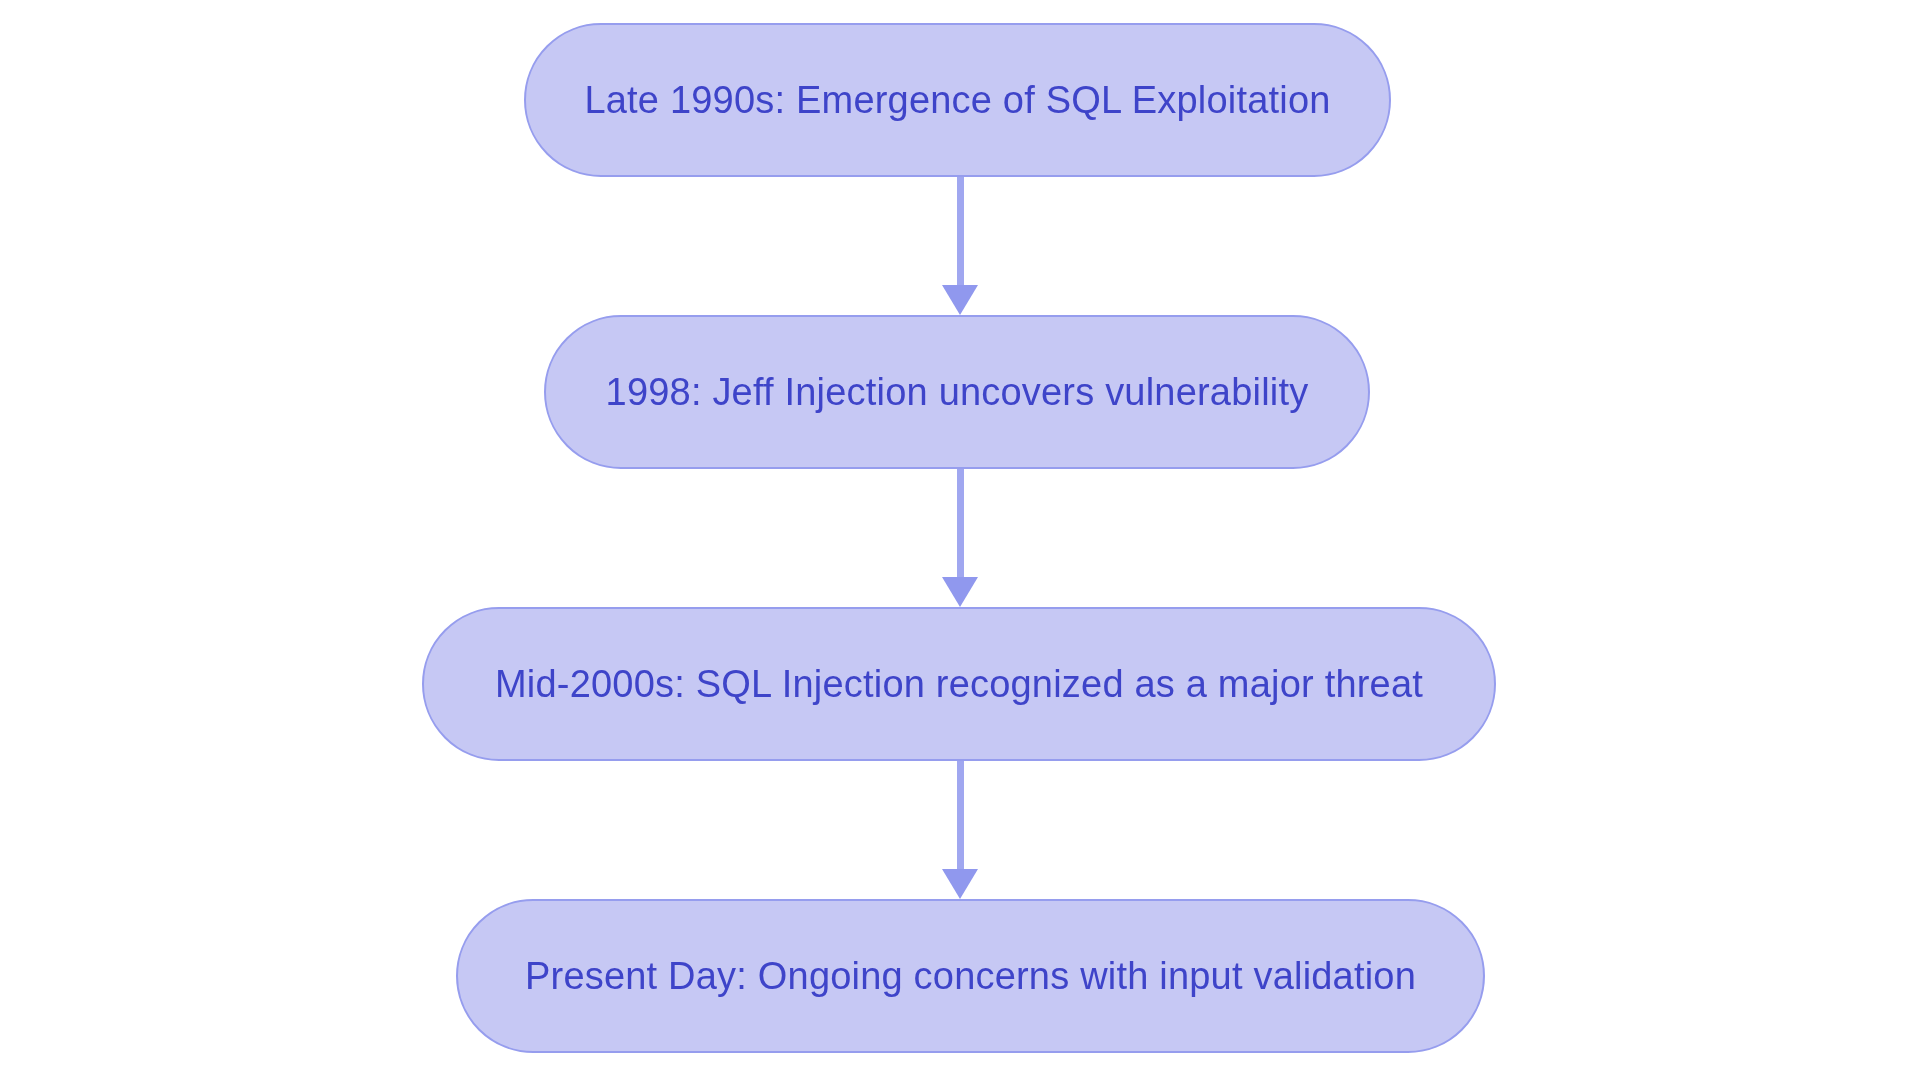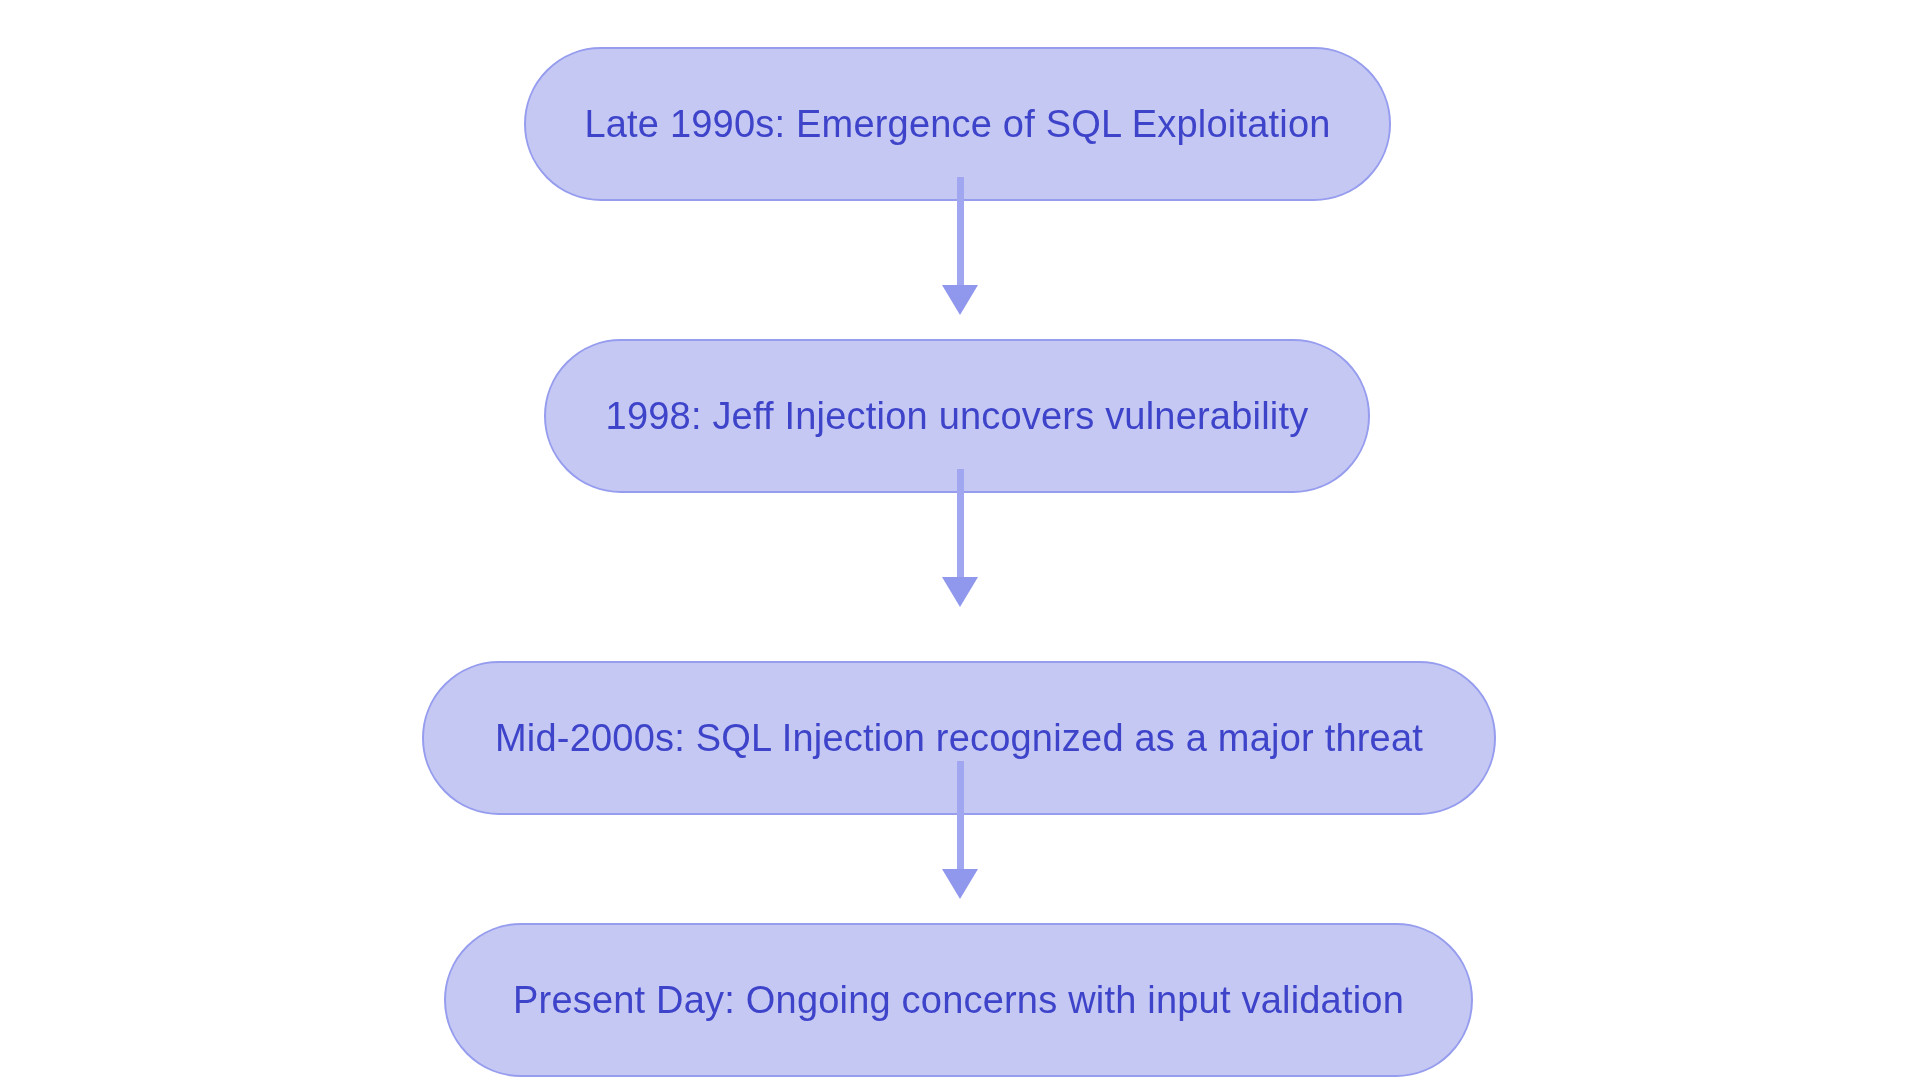--- a/index.html
+++ b/index.html
@@ -26,26 +26,25 @@
     border: 2.5px solid #969dee;
     border-radius: 77px;
     display: flex;
     align-items: center;
     justify-content: center;
     color: #3e44c9;
     font-size: 38px;
     letter-spacing: 0.2px;
     white-space: nowrap;
     text-align: center;
-    margin-top: 24px;
   }
   .n1 { left: 524px; top: 23px;  width: 867px;  }
   .n2 { left: 544px; top: 315px; width: 826px;  }
-  .n3 { left: 422px; top: 637px; width: 1074px; }
-  .n4 { left: 444px; top: 899px; width: 1029px; }
+  .n3 { left: 422px; top: 607px; width: 1074px; }
+  .n4 { left: 456px; top: 899px; width: 1029px; }
 
   .arrow {
     position: absolute;
     left: 942px;
     width: 36px;
     height: 138px;
     display: flex;
     flex-direction: column;
     align-items: center;
   }

